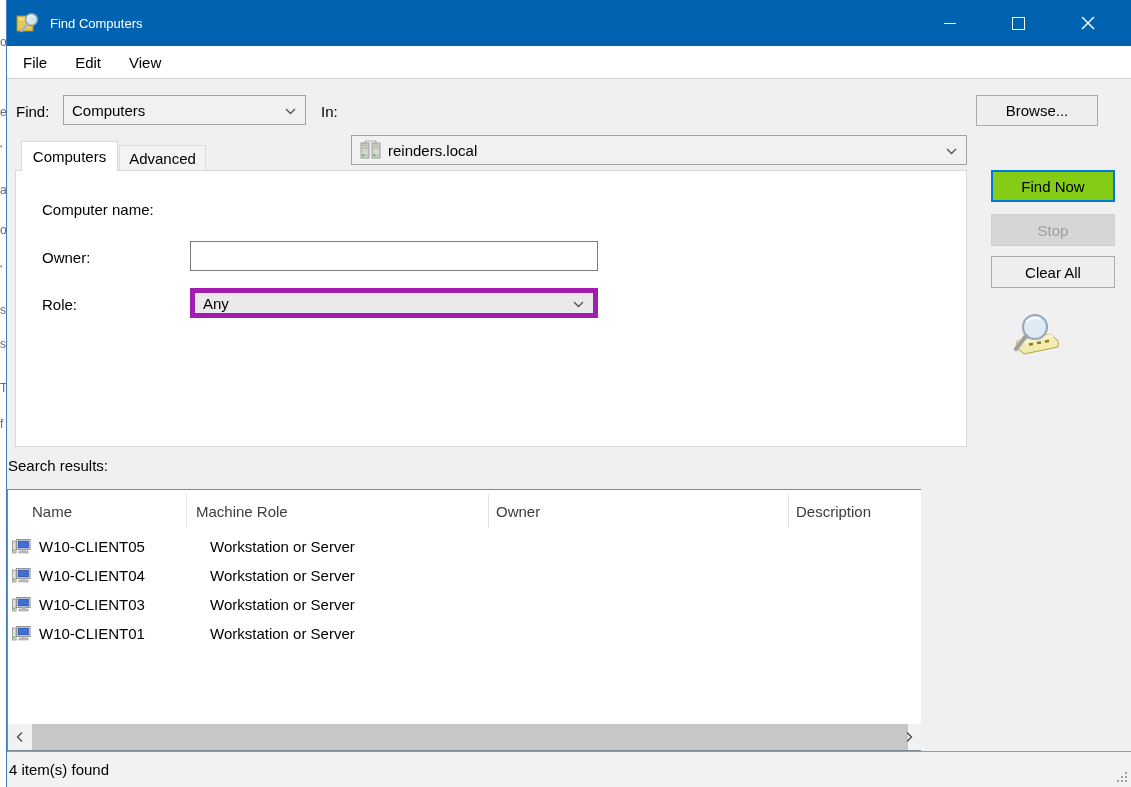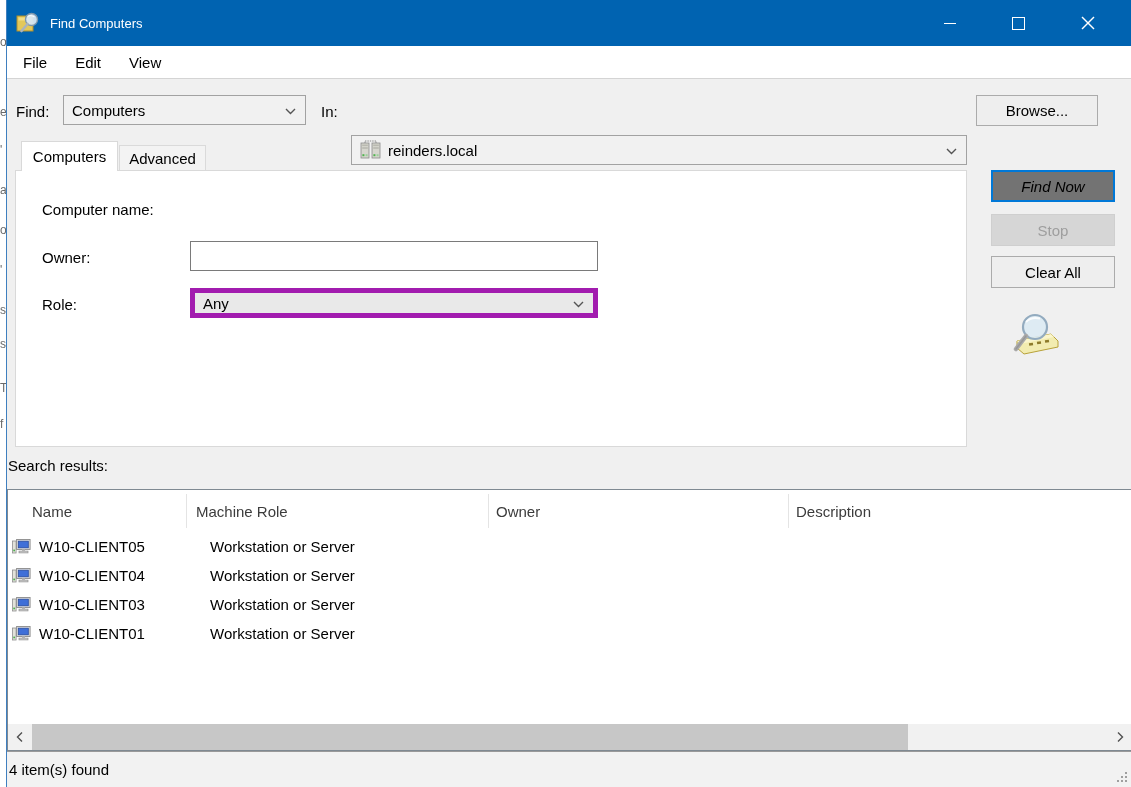--- a/index.html
+++ b/index.html
@@ -39,27 +39,27 @@
   .tab{position:absolute;box-sizing:border-box;display:flex;align-items:center;justify-content:center;}
   #tab-computers{left:14px;top:141px;width:97px;height:30px;background:#fff;border:1px solid #d9d9d9;border-bottom:none;z-index:3;}
   #tab-advanced{left:112px;top:145px;width:87px;height:26px;background:#f3f3f3;border:1px solid #dadada;border-bottom:none;z-index:1;}
   #panel{position:absolute;left:8px;top:170px;width:952px;height:277px;background:#fff;border:1px solid #d9d9d9;box-sizing:border-box;z-index:2;}
   
   .form-label{position:absolute;left:26px;color:#000;}
   .textinput{position:absolute;left:174px;width:408px;height:30px;border:1px solid #7a7a7a;background:#fff;box-sizing:border-box;padding:0 8px;font-family:inherit;font-size:15px;color:#000;outline:none;}
   #inp-computer{top:22px;} #inp-owner{top:70px;}
   #combo-role{left:174px;top:117px;width:408px;background:#e9e9e9;border:5px solid #a21caf;}
   
-  #btn-findnow{left:984px;top:170px;width:124px;height:32px;background:#737373;border:2px solid #0078d7;font-style:italic;}
+  #btn-findnow{left:984px;top:170px;width:124px;height:32px;background:#84cc16;border:2px solid #0078d7;}
   #btn-stop{left:984px;top:214px;width:124px;height:32px;background:#d6d6d6;border:1px solid #cfcfcf;color:#9e9e9e;}
   #btn-clearall{left:984px;top:256px;width:124px;height:32px;}
   #search-art{position:absolute;left:1002px;top:313px;width:54px;height:48px;}
   
   #results-label{position:absolute;left:1px;top:457px;}
-  #listview{position:absolute;left:0px;top:489px;width:1125px;height:262px;background:#fff;border-top:1px solid #7f8992;border-left:1px solid #7f8992;border-bottom:1px solid #7f8992;box-sizing:border-box;}
+  #listview{position:absolute;left:0px;top:489px;width:914px;height:262px;background:#fff;border-top:1px solid #7f8992;border-left:1px solid #7f8992;border-bottom:1px solid #7f8992;box-sizing:border-box;}
   .col-div{position:absolute;top:4px;height:34px;width:1px;background:#e4e4e4;}
   #div1{left:178px;} #div2{left:480px;} #div3{left:780px;}
   .hdr{position:absolute;top:0;height:42px;display:flex;align-items:center;color:#3c3c3c;}
   #hdr-name{left:24px;} #hdr-role{left:188px;} #hdr-owner{left:488px;} #hdr-desc{left:788px;}
   .lrow{position:absolute;left:0;width:100%;height:29px;display:flex;align-items:center;}
   .lrow .pc-icon{margin-left:4px;width:20px;height:17px;flex:0 0 auto;}
   .lrow .r-name{margin-left:7px;width:161px;}
   .lrow .r-role{margin-left:0;width:302px;padding-left:10px;box-sizing:border-box;}
   .lrow .r-owner{width:300px;padding-left:8px;box-sizing:border-box;}
   .lrow .r-desc{padding-left:8px;}

